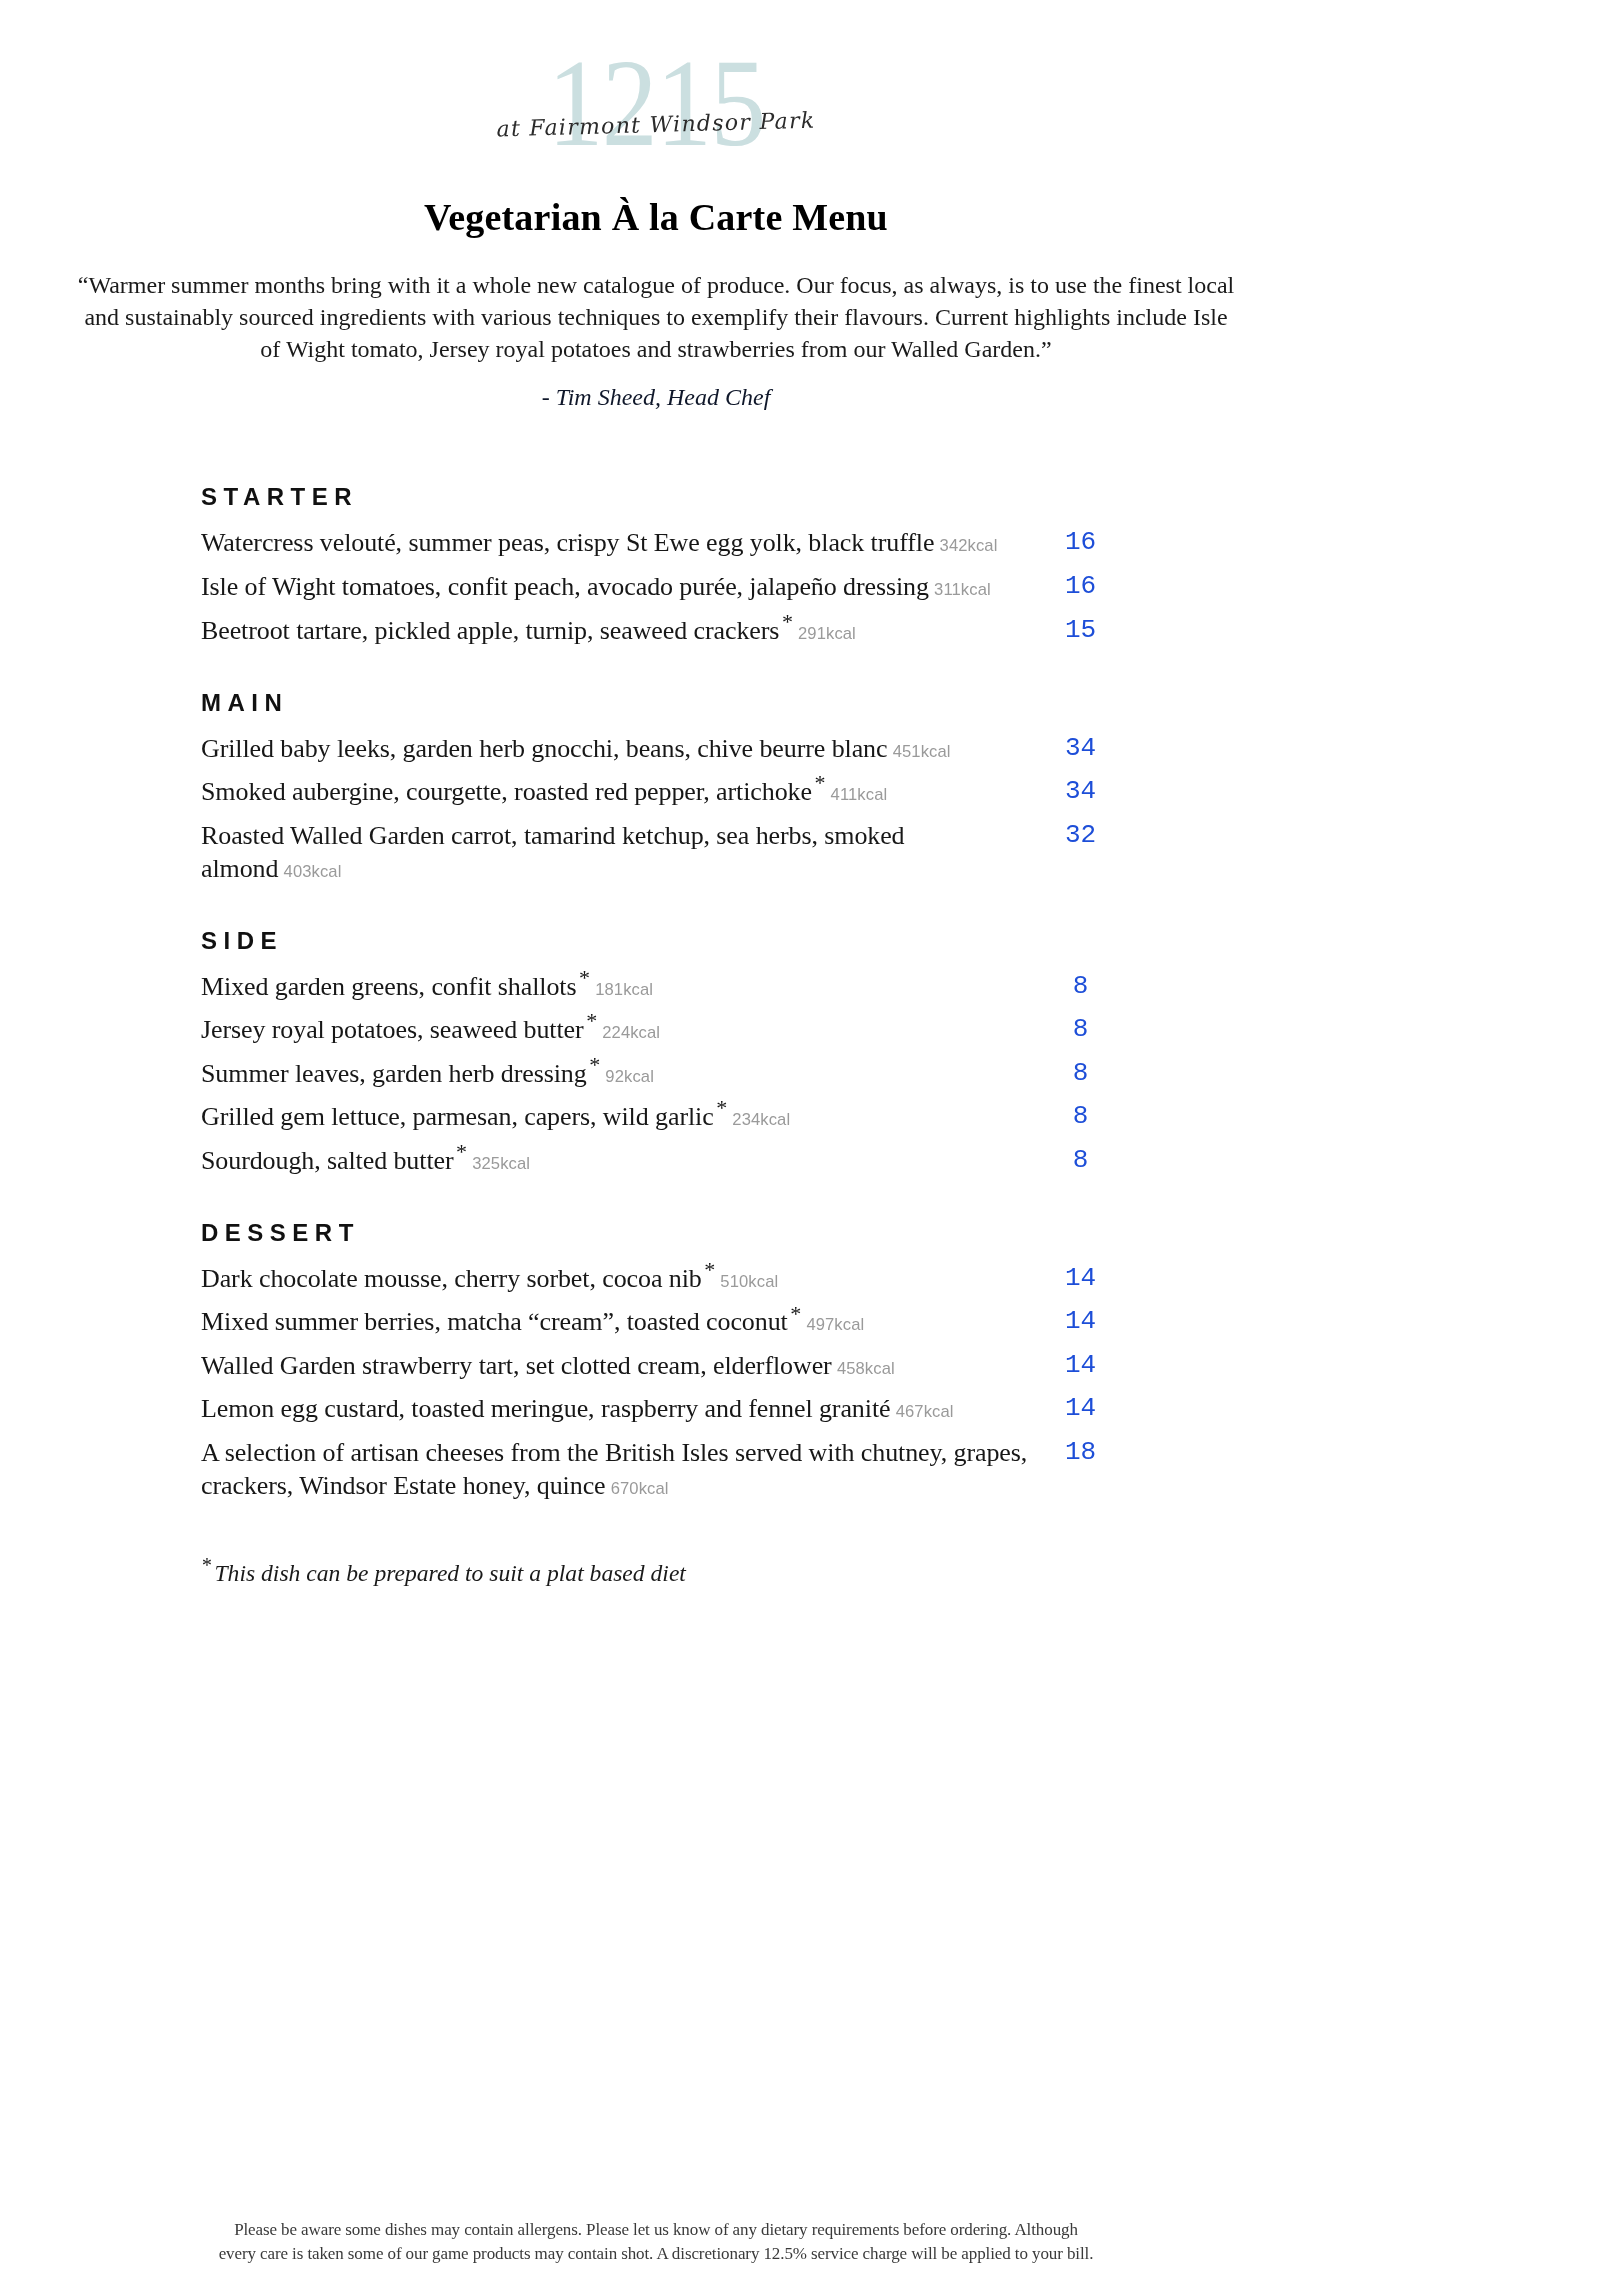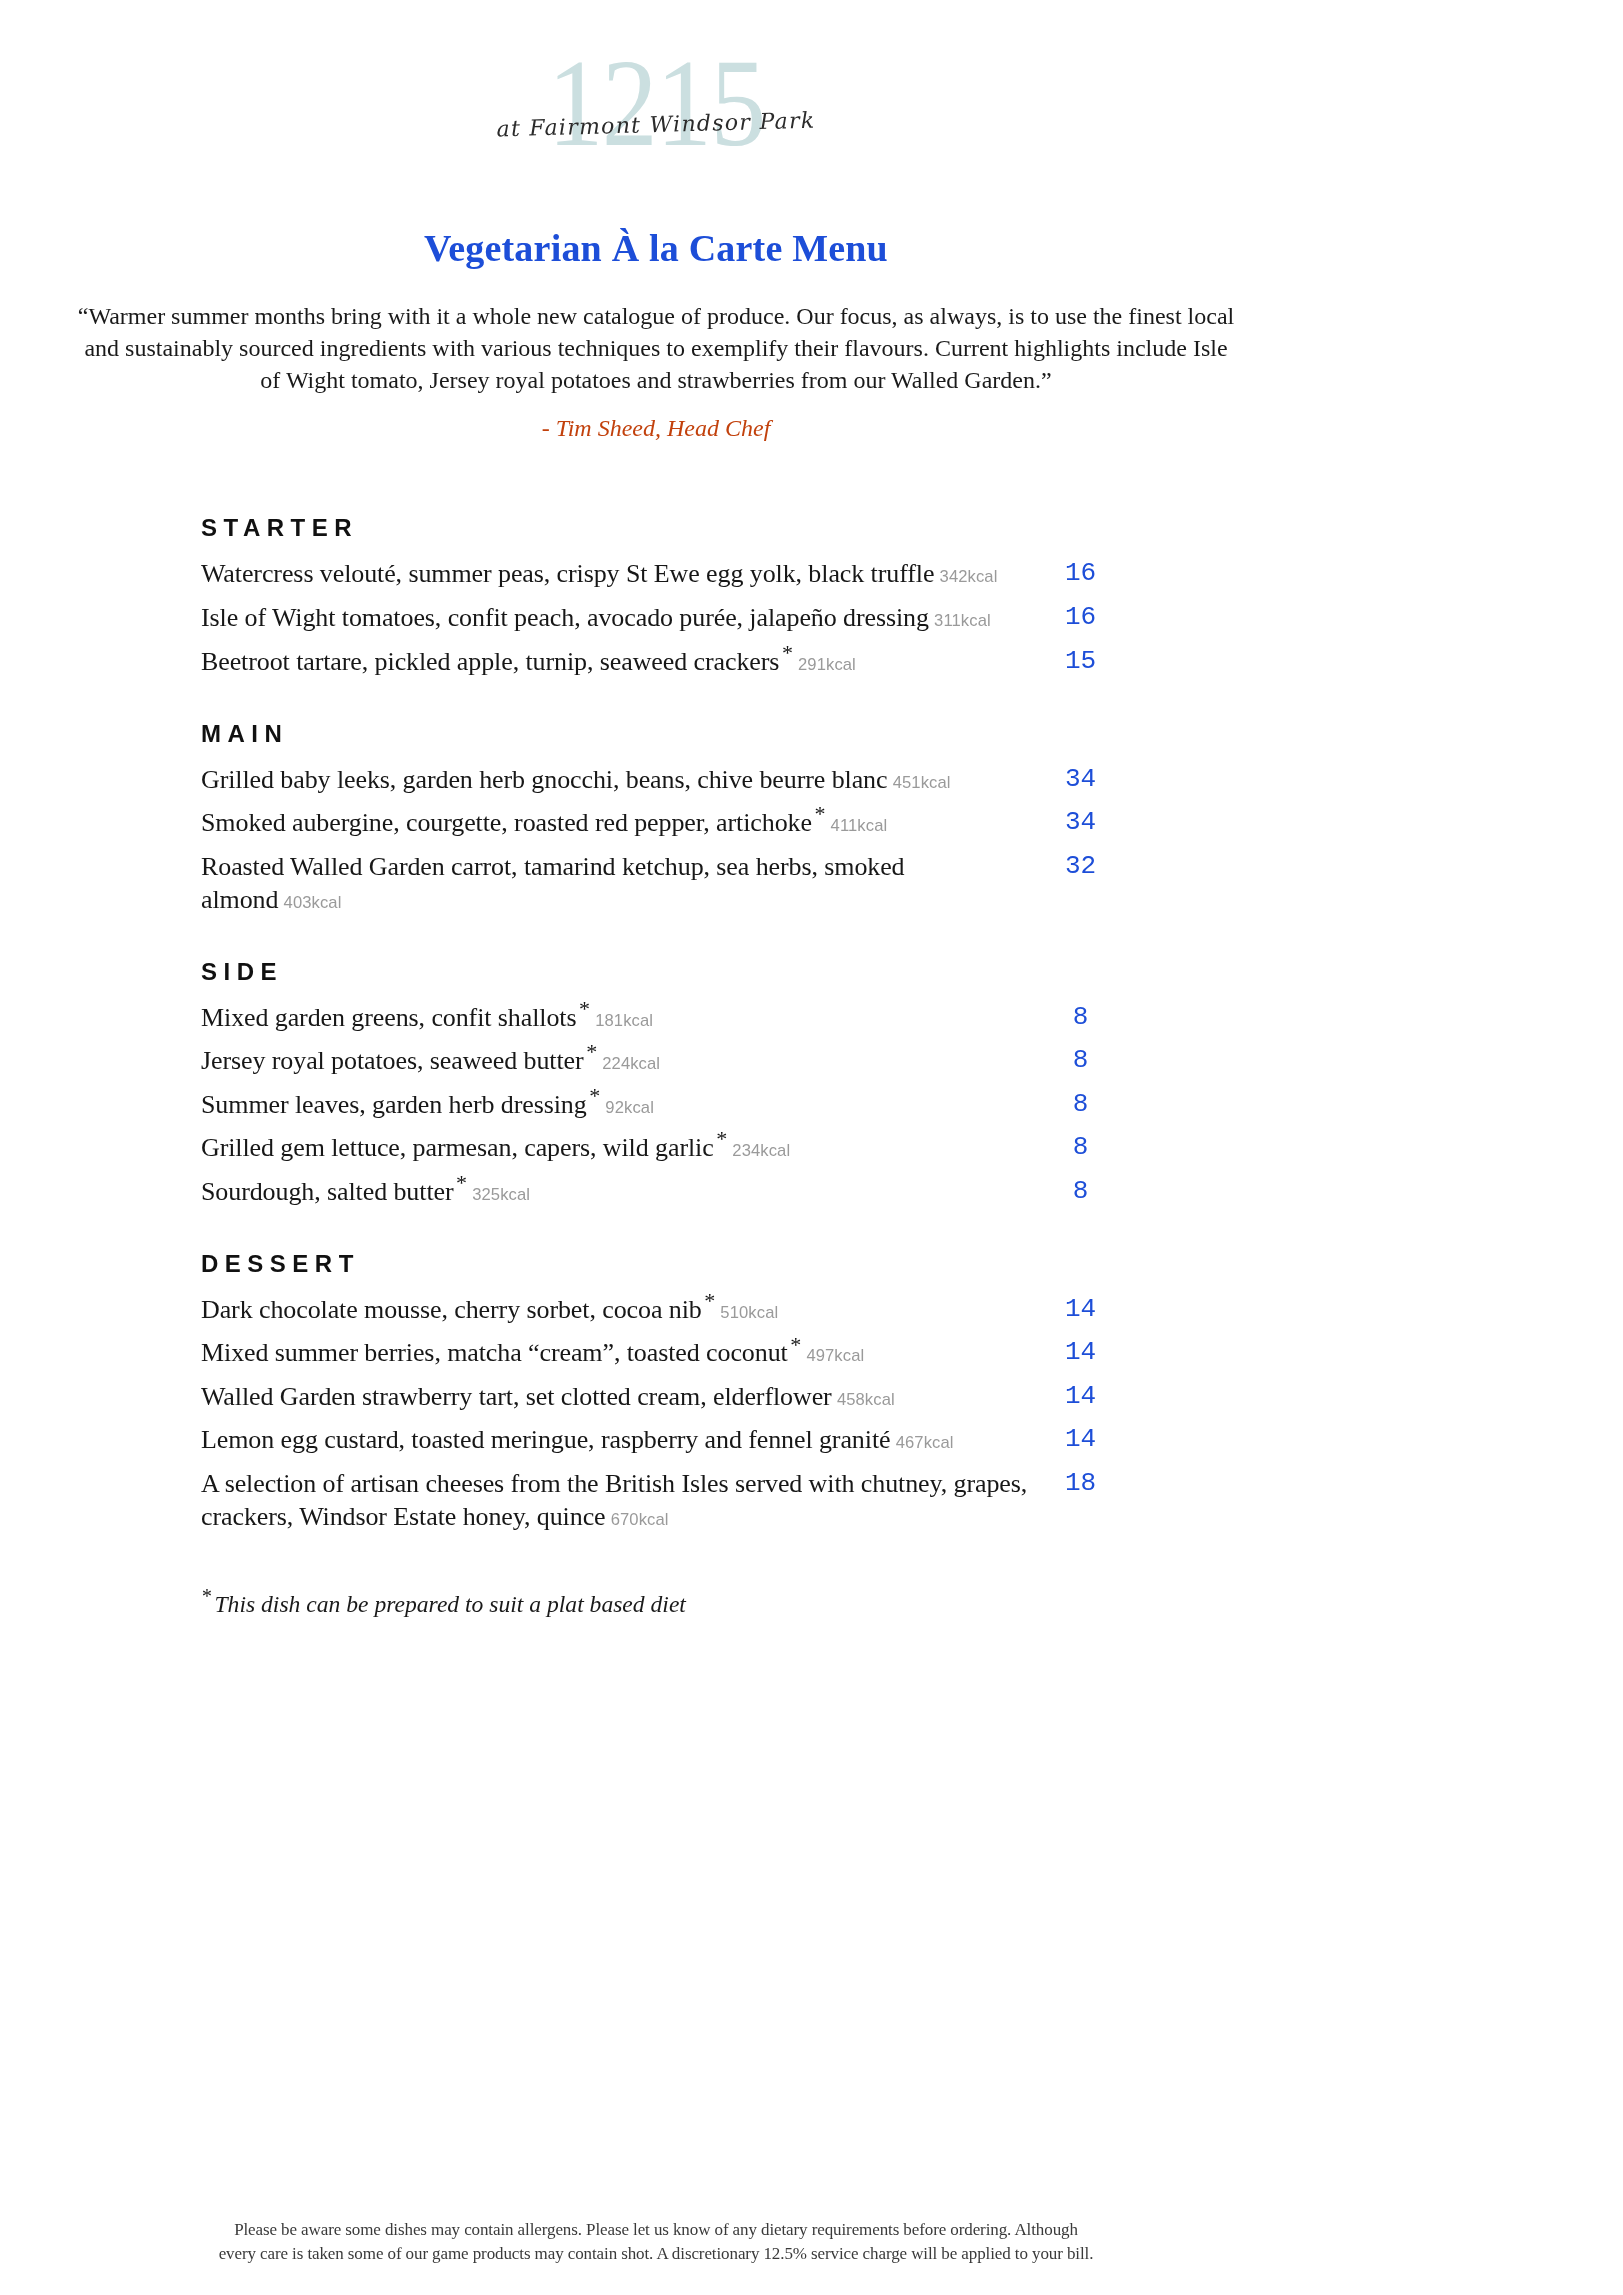--- a/index.html
+++ b/index.html
@@ -57,40 +57,40 @@
     font-weight:400;
   }
 
   
   .menu-title {
     text-align:center;
     font-family:"Liberation Serif", serif;
     font-weight:700;
     font-size:38px;
     letter-spacing:0.2px;
-    margin-top:51px;
-    color:#1d4ed8;
+    margin-top:20px;
+    color:#000000;
   }
 
   
   .quote {
     margin:30px auto 0 auto;
     width:1161px;
     text-align:center;
     font-size:24px;
     line-height:1.34;
     color:#1a1a1a;
     font-family:"Liberation Serif", serif;
   }
   .quote-attrib {
     margin:19px auto 0 auto;
     text-align:center;
     font-style:italic;
     font-size:24px;
-    color:#c2410c;
+    color:#0f172a;
     font-family:"Liberation Serif", serif;
   }
 
   
   .sections {
     margin-top:72px;
     padding-left:201px;
     padding-right:194px;
   }
   .section { margin-bottom:42px; }

